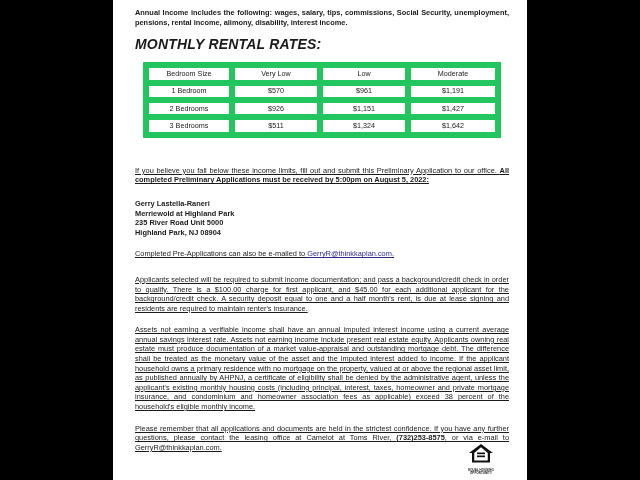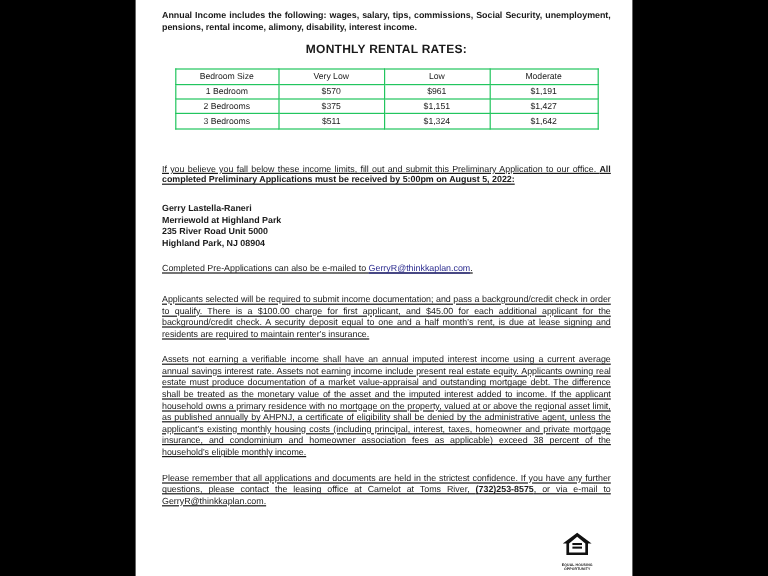--- a/index.html
+++ b/index.html
@@ -39,40 +39,40 @@
     font-weight: bold;
   }
   .blk-bold {
     font-size: 7.4px;
     line-height: 9.6px;
     font-weight: bold;
     text-align: justify;
     margin: 0;
   }
   .center-head {
-    text-align: center;
-    font-weight: bold;
-    font-size: 10px;
+    font-weight: bold;
+    font-size: 14px;
     margin: 0;
     letter-spacing: 0.2px;
+    font-style: italic;
   }
   .spacer-9 { height: 9px; }
   .spacer-10 { height: 10px; }
   .spacer-12 { height: 12px; }
   .spacer-14 { height: 14px; }
   .spacer-16 { height: 16px; }
 
   table.rates {
     border-collapse: collapse;
     width: 352px;
     margin: 0 auto;
     table-layout: fixed;
   }
   table.rates th, table.rates td {
-    border: 1px solid #22c55e;
+    border: 6px solid #22c55e;
     text-align: center;
     font-size: 7.2px;
     line-height: 8px;
     padding: 1.6px 0 1.8px 0;
     font-weight: normal;
     color: #1a1a1a;
   }
   table.rates col.c0 { width: 86px; }
   table.rates col.c1 { width: 88px; }
   table.rates col.c2 { width: 88px; }
@@ -135,21 +135,21 @@
       </thead>
       <tbody>
         <tr>
           <td>1 Bedroom</td>
           <td>$570</td>
           <td>$961</td>
           <td>$1,191</td>
         </tr>
         <tr>
           <td>2 Bedrooms</td>
-          <td>$375</td>
+          <td>$926</td>
           <td>$1,151</td>
           <td>$1,427</td>
         </tr>
         <tr>
           <td>3 Bedrooms</td>
           <td>$511</td>
           <td>$1,324</td>
           <td>$1,642</td>
         </tr>
       </tbody>

